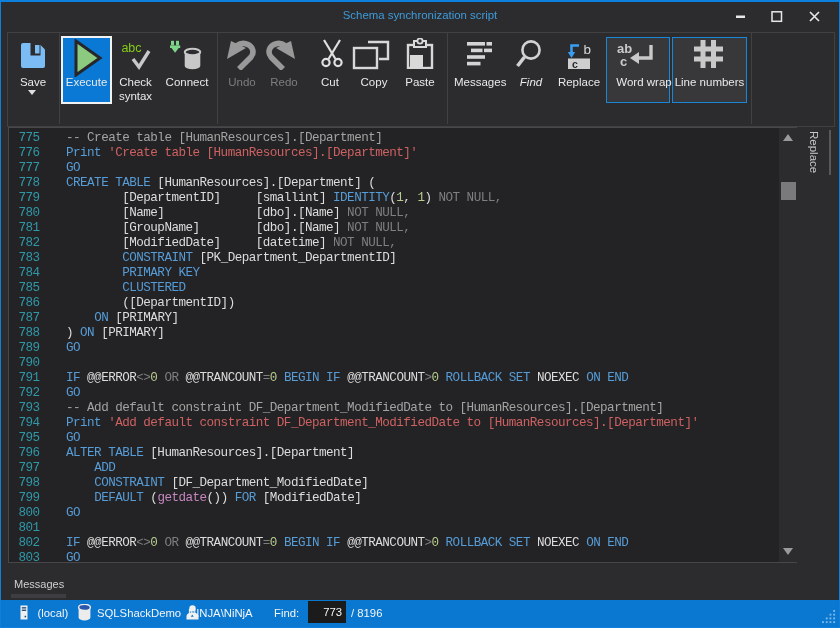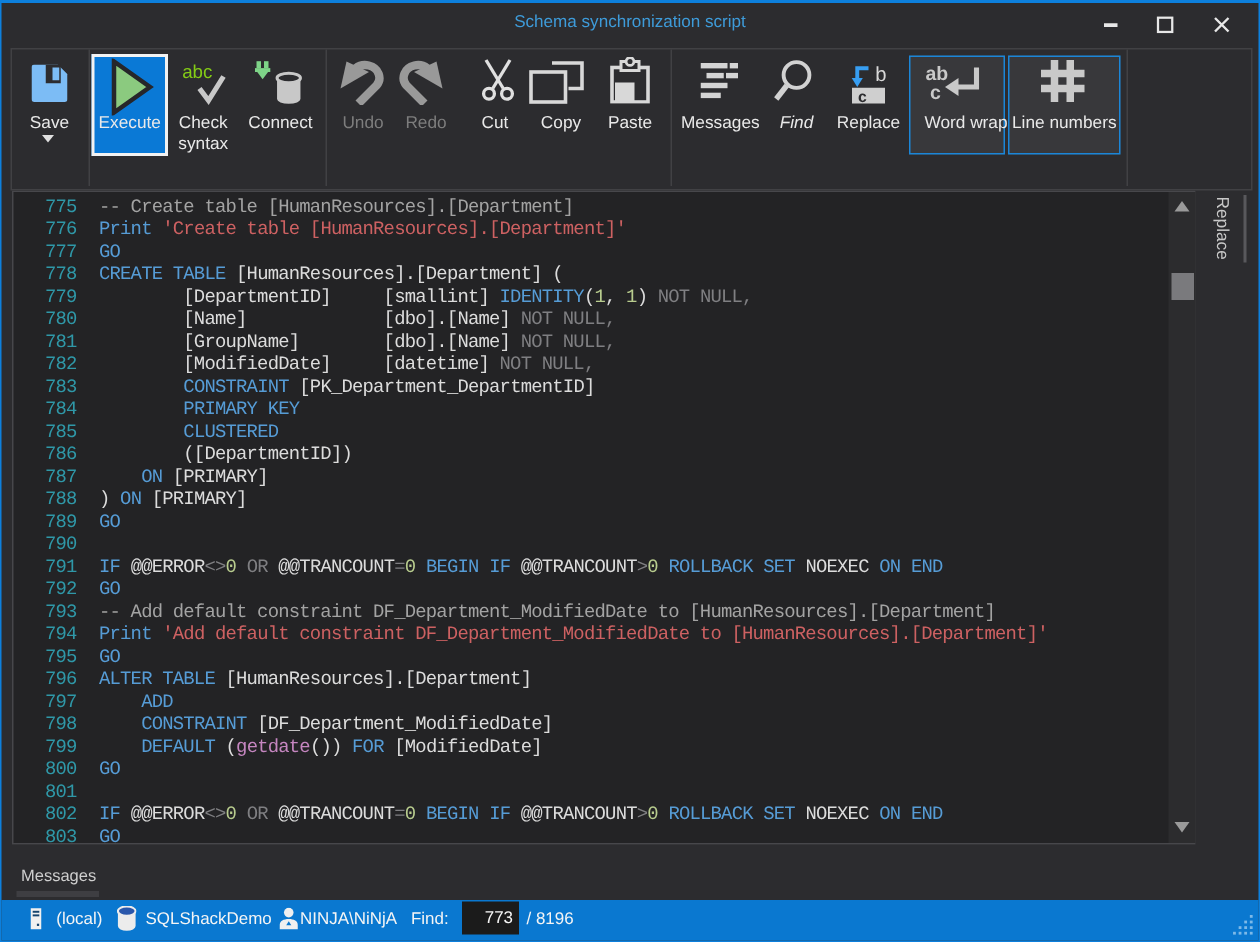--- a/index.html
+++ b/index.html
@@ -14,21 +14,21 @@
   
   #tb{left:7px;top:32px;width:826px;height:93px;border:1px solid #414144;}
   .tdiv{top:33px;height:91px;width:1px;background:#414144;}
   .glabel{top:109.5px;font-size:11px;color:#d4d4d4;text-align:center;margin-top:32px;}
   .blabel{top:76px;font-size:11.5px;color:#e9e9e9;text-align:center;white-space:nowrap;}
   .blabel2{font-size:11.5px;color:#e9e9e9;text-align:center;white-space:nowrap;}
   .gray{color:#7d7d7d;}
   
   #ed{left:8px;top:127px;width:787px;height:434px;background:#232325;border:1px solid #47474b;}
   pre{margin:0;font-family:"Liberation Mono",monospace;font-size:12.6px;letter-spacing:-0.53px;line-height:15px;}
-  #gut{left:8px;top:130.5px;width:42px;text-align:left;color:#2f98a8;padding-left:22px;}
+  #gut{left:8px;top:130.5px;width:42px;text-align:center;color:#2f98a8;}
   #code{left:66px;top:130.5px;color:#dcdcdc;}
   .k{color:#569cd6;}
   .c{color:#a3a3a3;}
   .s{color:#cd6162;}
   .g{color:#7f7f82;}
   .n{color:#b8cc8e;}
   .m{color:#c586c0;}
   
   #sbar{left:779px;top:128px;width:18px;height:434px;background:#2c2c2e;}
   #sthumb{left:781px;top:182px;width:15px;height:18px;background:#7a7a7d;}
@@ -259,21 +259,21 @@
   <ellipse cx="6.5" cy="3.4" rx="5.9" ry="3.1" fill="#2a57ab"></ellipse>
   <path d="M0.6 3.4 L0.6 13.4 A5.9 3.1 0 0 0 12.4 13.4 L12.4 3.4 A5.9 3.1 0 0 1 0.6 3.4 Z" fill="#ececec"></path>
   <ellipse cx="6.5" cy="3.4" rx="5.9" ry="3.1" fill="none" stroke="#ececec" stroke-width="1.4"></ellipse>
 </svg>
 <div class="abs st" style="left:97px;">SQLShackDemo</div>
 <svg class="abs" style="left:186px;top:605px;" width="13" height="15" viewBox="0 0 13 15">
   <circle cx="6.5" cy="3.4" r="3.2" fill="#f0f0f0"></circle>
   <path d="M0.5 14.5 L0.5 11.5 C0.5 9 3 7.6 6.5 7.6 C10 7.6 12.5 9 12.5 11.5 L12.5 14.5 Z" fill="#f0f0f0"></path>
   <path d="M6.5 9.2 L8.2 11.8 L4.8 11.8 Z" fill="#0a78d0"></path>
 </svg>
-<div class="abs st" style="left:200px;">NINJA\NiNjA</div>
+<div class="abs st" style="left:188px;">NINJA\NiNjA</div>
 <div class="abs st" style="left:274px;">Find:</div>
 <div class="abs" id="linebox">773</div>
 <div class="abs st" style="left:351px;">/ 8196</div>
 <svg class="abs" style="left:822px;top:610px;" width="15" height="14" viewBox="0 0 16 15">
   <g fill="#7db9e8">
     <rect x="12" y="0" width="2" height="2"></rect>
     <rect x="8" y="4" width="2" height="2"></rect>
       <rect x="12" y="4" width="2" height="2"></rect>
     <rect x="4" y="8" width="2" height="2"></rect>
       <rect x="8" y="8" width="2" height="2"></rect>

